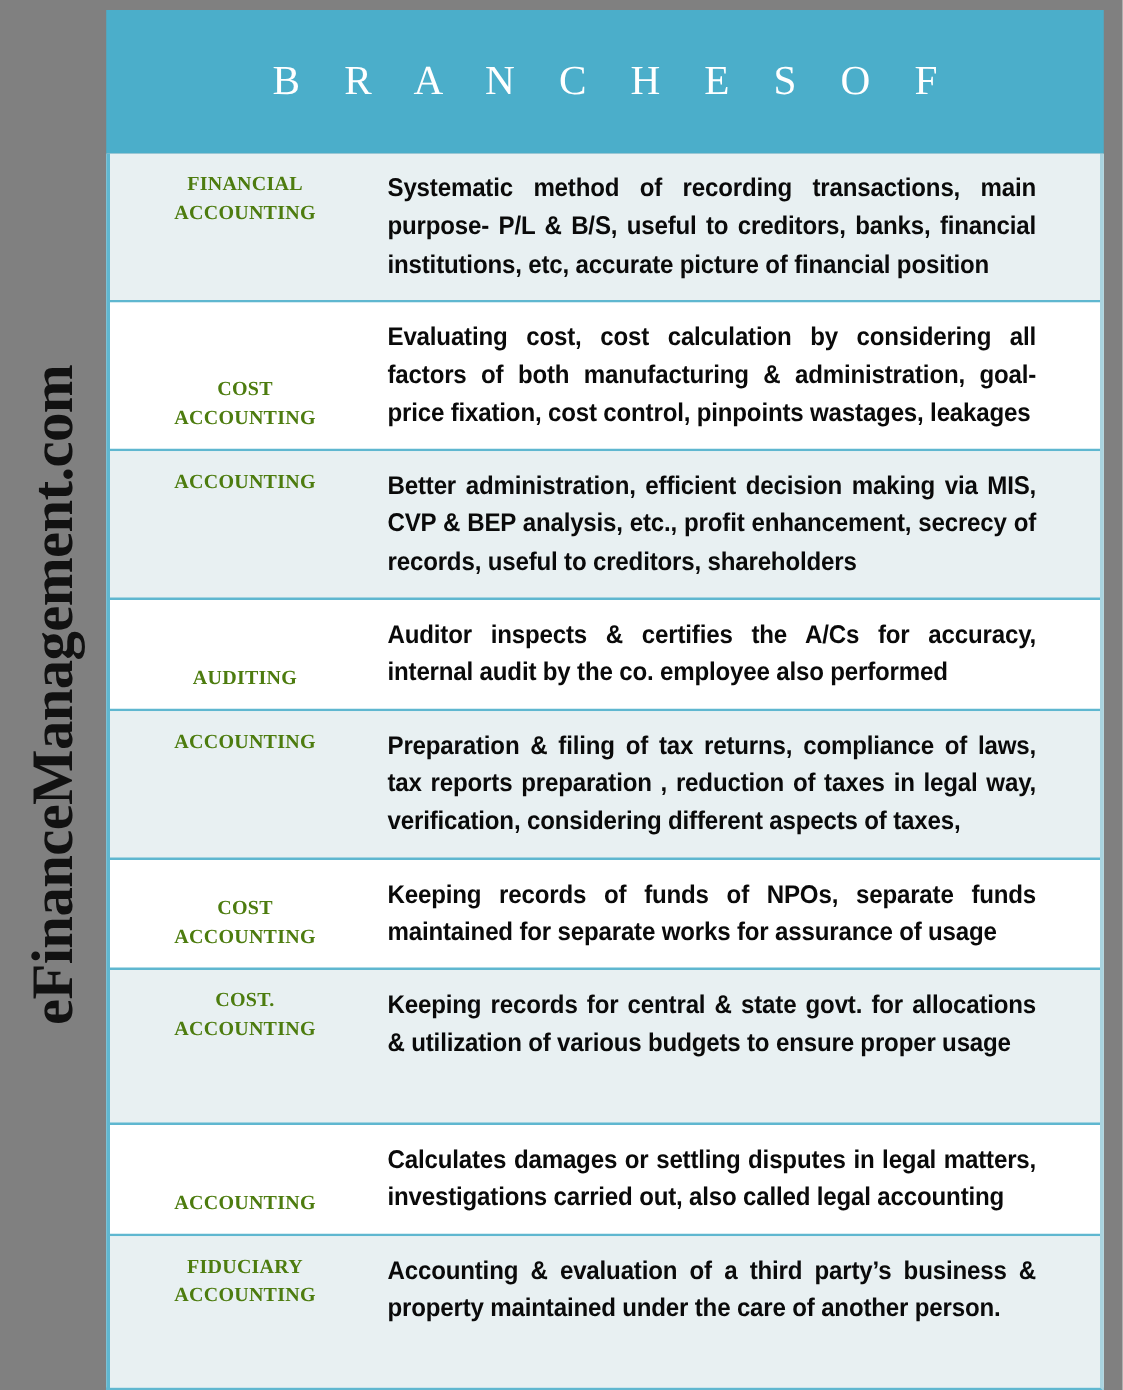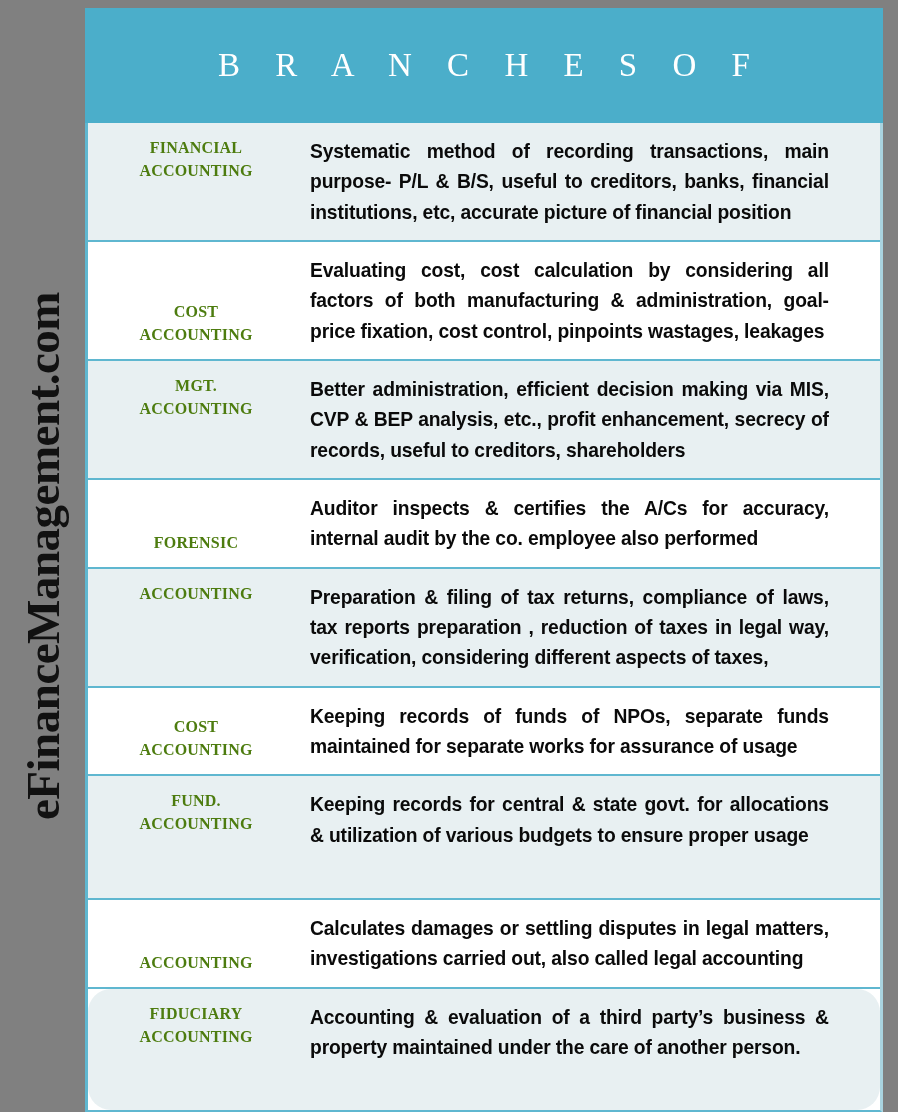--- a/index.html
+++ b/index.html
@@ -89,21 +89,21 @@
     background: #FFFFFF;
   }
 
   .row {
     display: flex;
     align-items: flex-start;
     border-bottom: 2px solid #5FB7D0;
     padding: 13px 0 13px 0;
   }
 
-  .row:last-child { border-bottom: none; border-radius: 23px; }
+  .row:last-child { border-bottom: none; }
 
   .row.shade { background: #E8F0F2; }
   .row.plain { background: #FFFFFF; align-items: flex-end; }
 
   .row-label {
     flex: 0 0 222px;
     padding: 0 14px 0 8px;
     text-align: center;
     font-family: "Liberation Serif", "DejaVu Serif", serif;
     font-weight: bold;
@@ -157,47 +157,46 @@
         </div>
         <div class="row plain">
           <div class="row-label">
             <div>COST</div>
             <div>ACCOUNTING</div>
           </div>
           <div class="row-desc">Evaluating cost, cost calculation by considering all factors of both manufacturing &amp; administration, goal- price fixation, cost control, pinpoints wastages, leakages</div>
         </div>
         <div class="row shade">
           <div class="row-label">
-            <div>MGT.</div>
             <div>ACCOUNTING</div>
           </div>
           <div class="row-desc">Better administration, efficient decision making via MIS, CVP &amp; BEP analysis, etc., profit enhancement, secrecy of records, useful to creditors, shareholders</div>
         </div>
         <div class="row plain">
           <div class="row-label">
-            <div>FORENSIC</div>
+            <div>AUDITING</div>
           </div>
           <div class="row-desc">Auditor inspects &amp; certifies the A/Cs for accuracy, internal audit by the co. employee also performed</div>
         </div>
         <div class="row shade">
           <div class="row-label">
             <div>ACCOUNTING</div>
           </div>
           <div class="row-desc">Preparation &amp; filing of tax returns, compliance of laws, tax reports preparation , reduction of taxes in legal way, verification, considering different aspects of taxes,</div>
         </div>
         <div class="row plain">
           <div class="row-label">
             <div>COST</div>
             <div>ACCOUNTING</div>
           </div>
           <div class="row-desc">Keeping records of funds of NPOs, separate funds maintained for separate works for assurance of usage</div>
         </div>
         <div class="row shade pad-tall">
           <div class="row-label">
-            <div>FUND.</div>
+            <div>COST.</div>
             <div>ACCOUNTING</div>
           </div>
           <div class="row-desc">Keeping records for central &amp; state govt. for allocations &amp; utilization of various budgets to ensure proper usage</div>
         </div>
         <div class="row plain">
           <div class="row-label">
             <div>ACCOUNTING</div>
           </div>
           <div class="row-desc">Calculates damages or settling disputes in legal matters, investigations carried out, also called legal accounting</div>
         </div>

